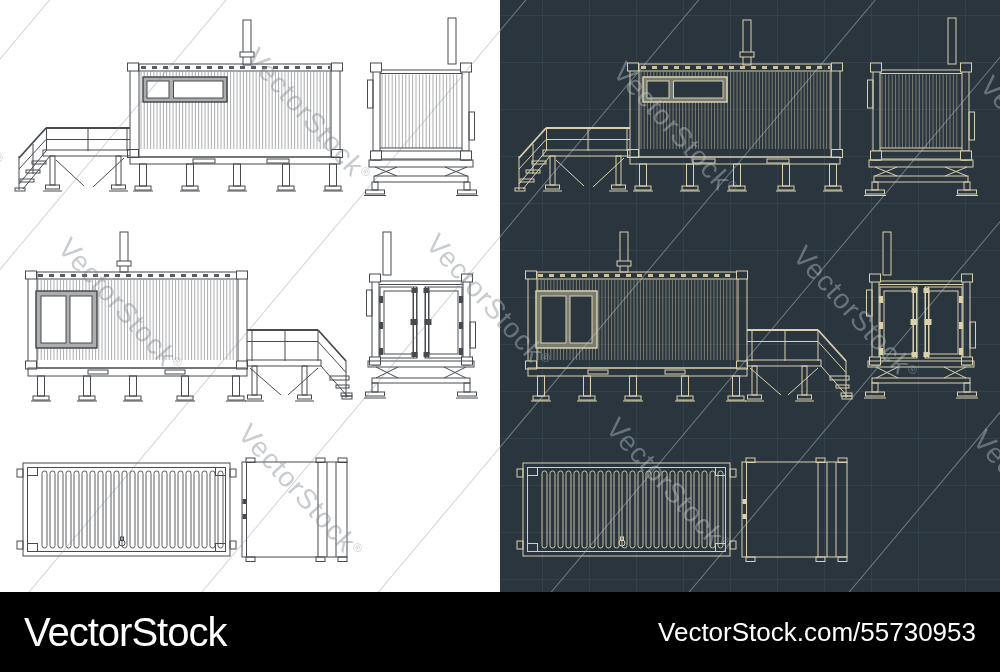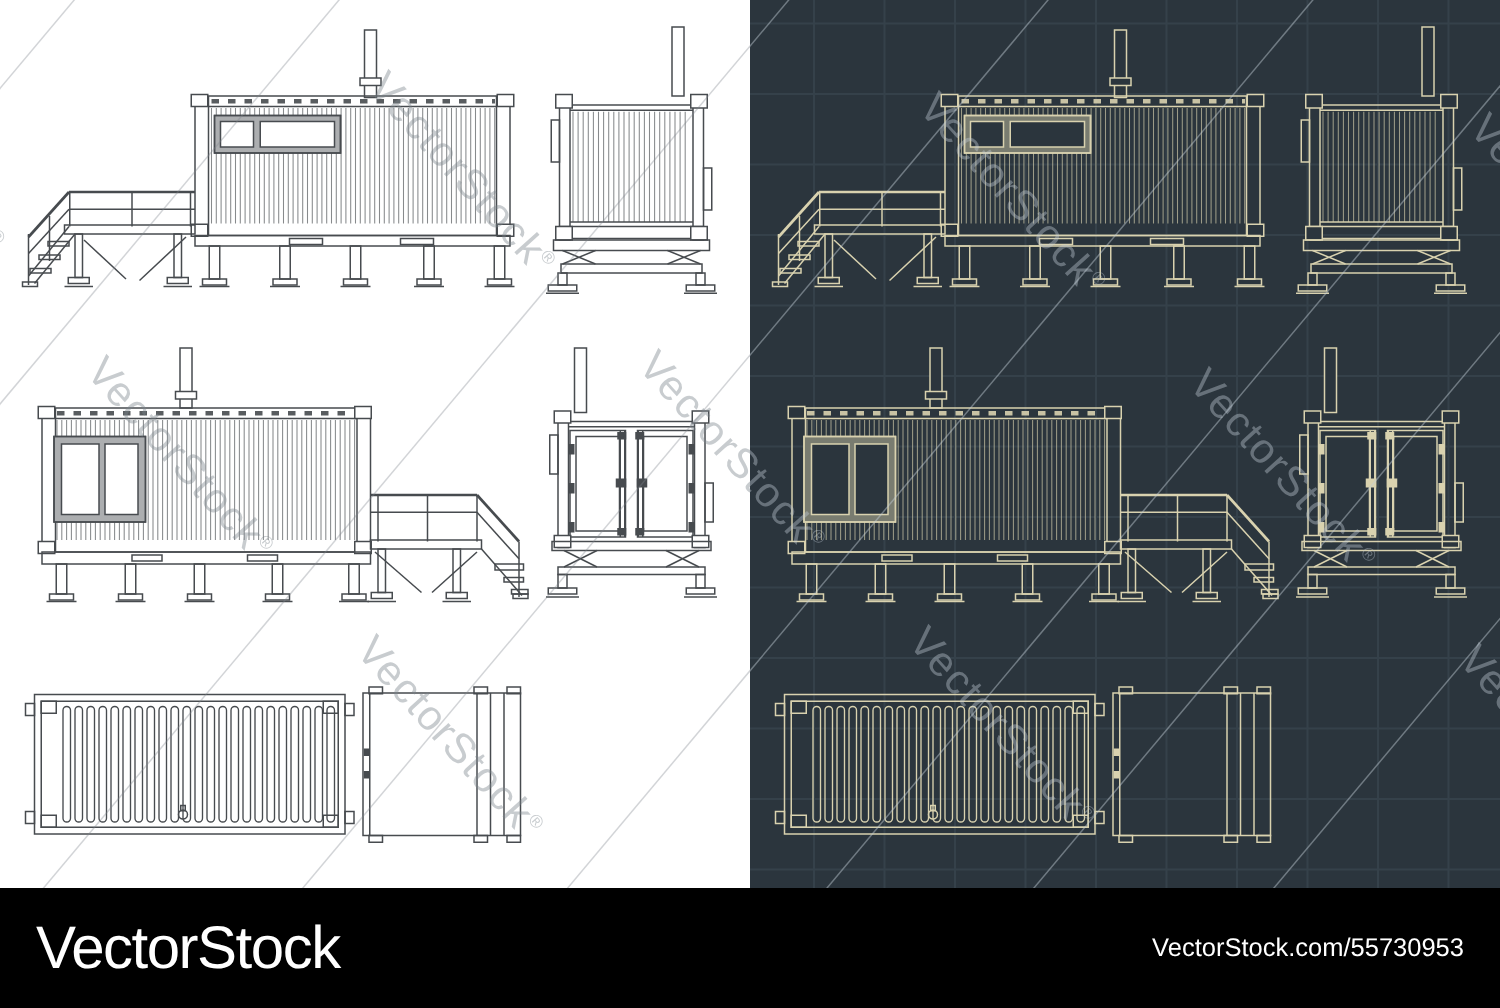--- a/index.html
+++ b/index.html
@@ -22,21 +22,21 @@
   .wm-right .wm-text{color:rgba(196,206,215,.40);}
   .wm-reg{font-size:12px;vertical-align:super;}
   .wm-line{position:absolute;width:1700px;height:1.3px;transform:translate(-50%,-50%) rotate(-50deg);}
   .wm-left  .wm-line{background:rgba(125,133,140,.35);}
   .wm-right .wm-line{background:rgba(196,206,215,.45);}
   .footer{position:absolute;left:0;top:592px;width:1000px;height:80px;
           background:var(--footer-bg,#000);color:var(--footer-text,#fff);
           display:flex;align-items:center;justify-content:space-between;
           padding:0 24px;box-sizing:border-box;}
   .brand{font-size:40px;letter-spacing:-1px;font-weight:400;}
-  .credit{font-size:17px;font-weight:400;}
+  .credit{font-size:26px;font-weight:400;}
 </style>
 </head>
 <body>
 
 <div class="canvas">
   <div class="art">
     <div class="half left"></div>
     <div class="half right"></div>
 
     <svg class="blueprint" width="1000" height="592" viewBox="0 0 1000 592">

